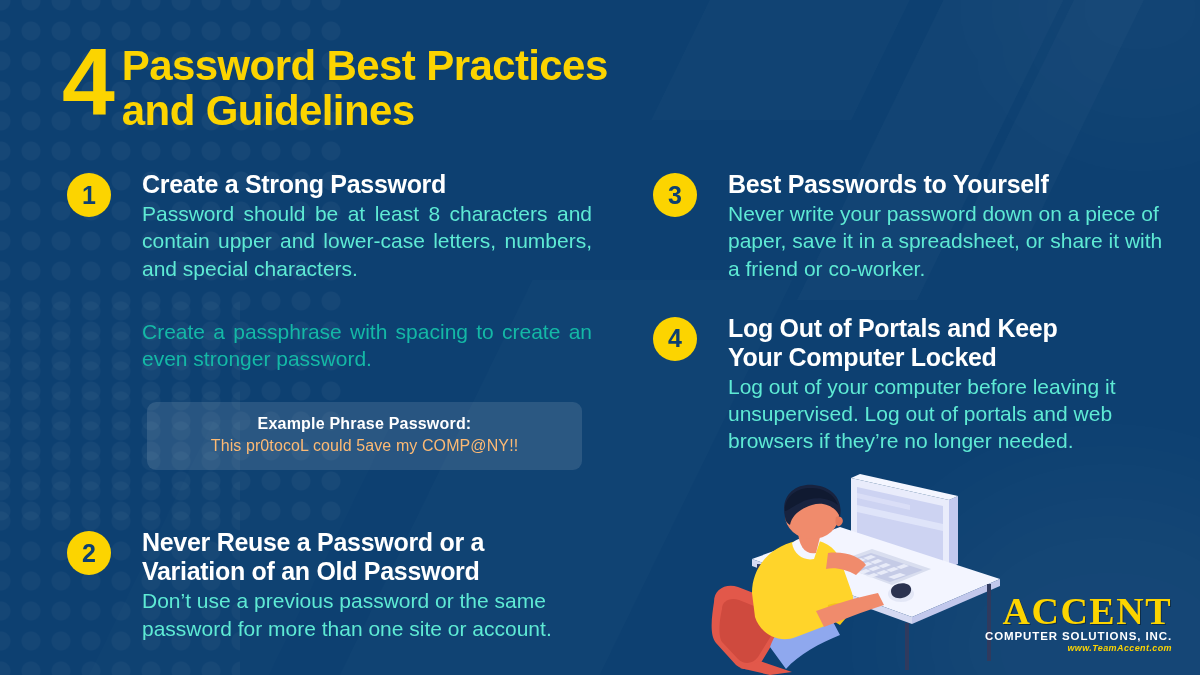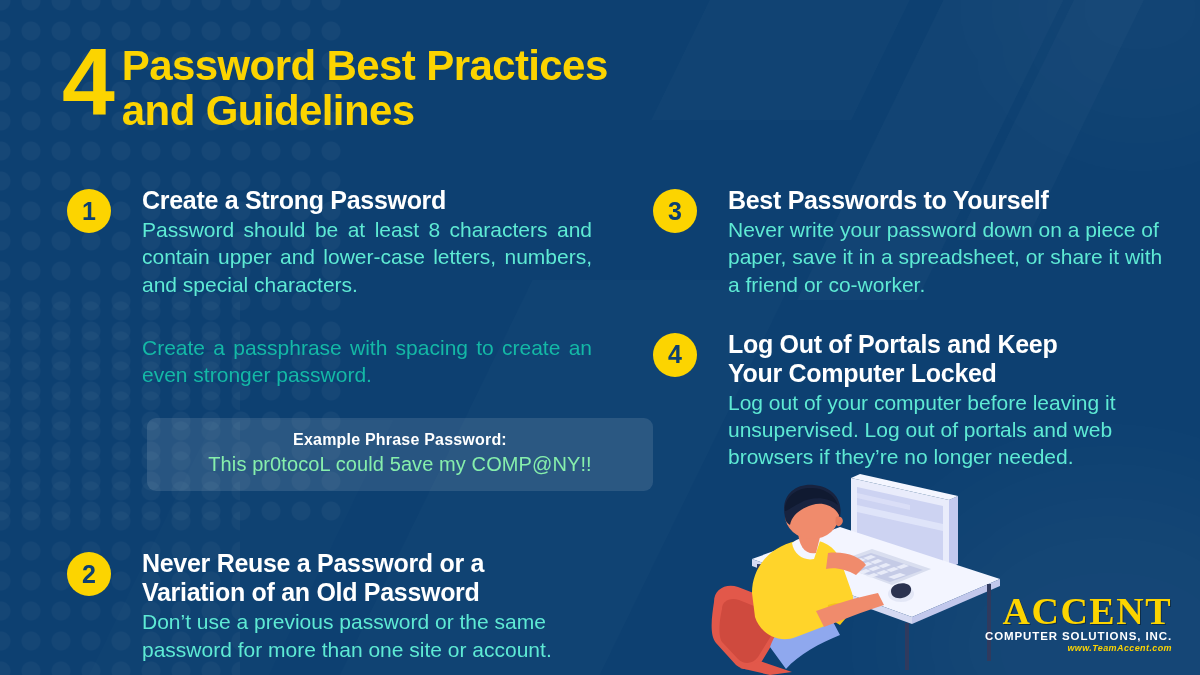--- a/index.html
+++ b/index.html
@@ -71,52 +71,51 @@
     display:flex; align-items:center; justify-content:center;
     line-height:1;
   }
   .item-title{
     color:#ffffff;
     font-size:25px;
     font-weight:bold;
     line-height:1.16;
     letter-spacing:-0.3px;
     margin-bottom:1px;
-    margin-top:16px;
   }
   .item-body{
     color:#5eead4;
     font-size:21px;
     line-height:1.30;
     text-align:justify;
   }
   .item-body.nojust{ text-align:left; }
   .para-extra{
     color:#14b8a6;
     font-size:21px;
     line-height:1.30;
     margin-top:36px;
     text-align:justify;
   }
 
   
   #example-box{
     margin-top:30px;
     margin-left:5px;
-    width:506px;
+    width:435px;
     background:rgba(255,255,255,0.115);
     border-radius:9px;
     padding:13px 10px 15px;
     text-align:center;
   }
   #example-box .eb-title{
     color:#ffffff; font-size:16px; font-weight:bold; letter-spacing:0.2px;
   }
   #example-box .eb-value{
-    color:#86efac; font-size:20px; margin-top:4px; letter-spacing:0.1px;
+    color:#fdba74; font-size:16px; margin-top:4px; letter-spacing:0.1px;
   }
 
   
   #item-2-wrap{ margin-top:58px; }
   #item-4-wrap{ margin-top:32px; }
 
   
   #illustration{
     position:absolute;
     left:700px; top:465px;

